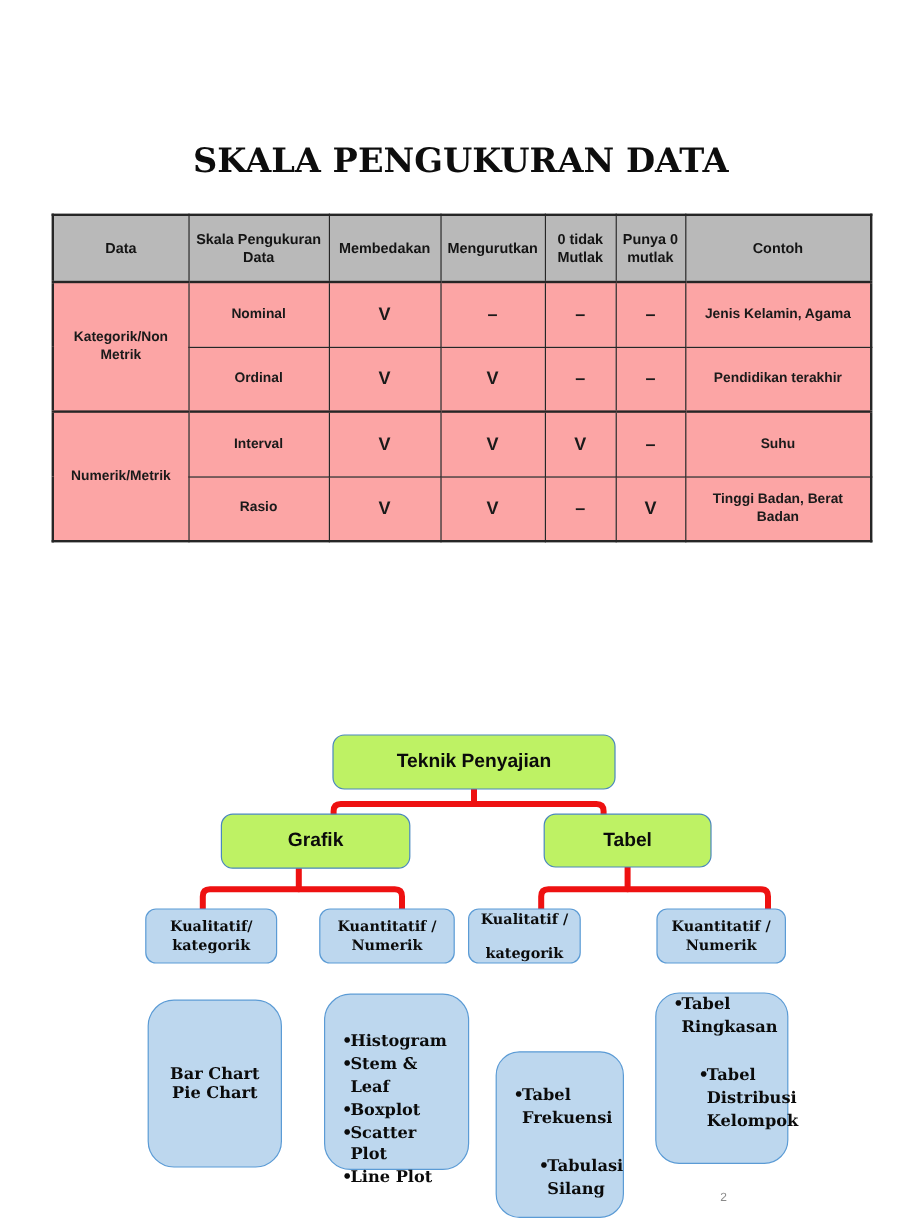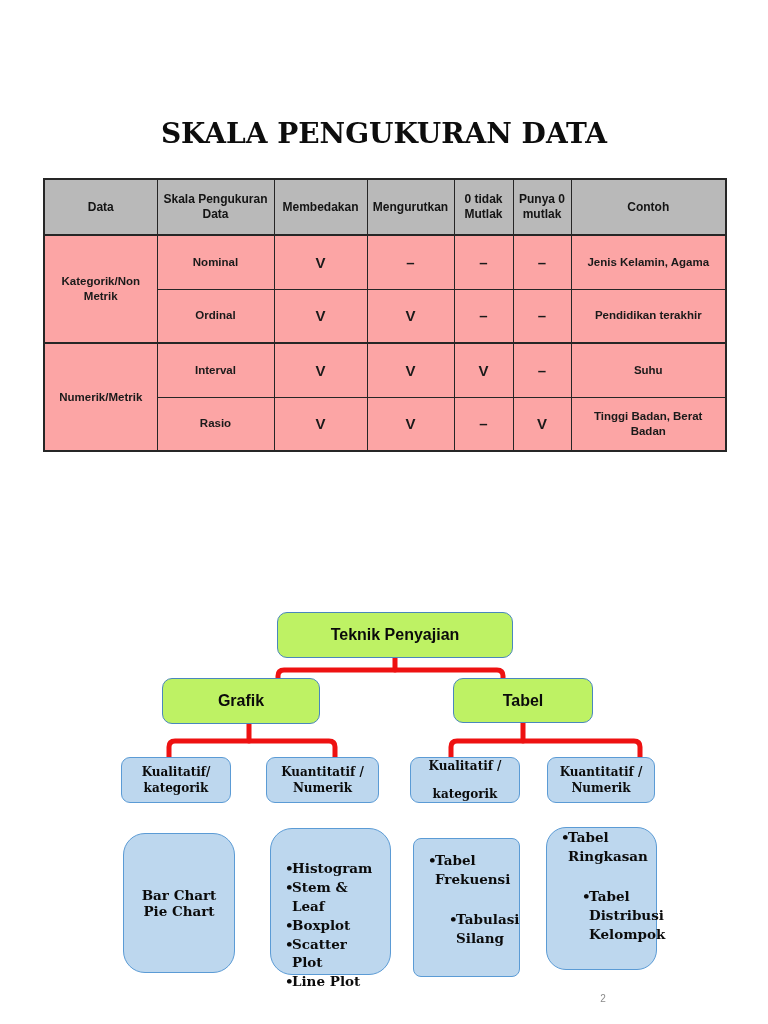--- a/index.html
+++ b/index.html
@@ -36,29 +36,29 @@
       font-size:12px;line-height:1.35;color:#0b0b0b;}
   .l4{border-radius:22px;font-family:"DejaVu Serif",serif;font-weight:700;
       font-size:13.5px;color:#0b0b0b;text-align:right;}
   .l4.listy{align-items:flex-start;justify-content:flex-start;text-align:left;}
   .l4 ul{list-style:none;margin:0;padding:0;}
   .l4 li{position:relative;padding-left:7px;line-height:1.4;}
   .l4 li::before{content:"\2022";position:absolute;left:0;}
   .l4.spaced li + li{margin-top:21px;margin-left:21px;}
 
   #n-root {left:277px;top:612px;width:236px;height:46px;}
-  #n-grafik{left:162px;top:678px;width:158px;height:46px;}
+  #n-grafik{left:184px;top:678px;width:158px;height:46px;}
   #n-tabel {left:453px;top:678px;width:140px;height:45px;}
   #l3a{left:121px;top:757px;width:110px;height:46px;}
   #l3b{left:266px;top:757px;width:113px;height:46px;}
-  #l3c{left:410px;top:757px;width:110px;height:46px;gap:11px;}
+  #l3c{left:390px;top:757px;width:94px;height:46px;gap:11px;}
   #l3d{left:547px;top:757px;width:108px;height:46px;}
   #l4a{left:123px;top:833px;width:112px;height:140px;}
   #l4b{left:254px;top:828px;width:121px;height:147px;padding:30px 8px 0 14px;margin-left:16px;}
-  #l4c{left:413px;top:838px;width:107px;height:139px;border-radius:8px;padding:12px 6px 0 14px;}
+  #l4c{left:413px;top:876px;width:107px;height:139px;border-radius:20px;padding:27px 6px 0 14px;}
   #l4d{left:546px;top:827px;width:111px;height:143px;border-radius:20px;padding:0 6px 0 14px;}
 
   .connectors{position:absolute;left:0;top:0;width:768px;height:1024px;pointer-events:none;}
 
   .page-number{position:absolute;left:588px;top:993px;width:30px;text-align:center;
                font-size:10px;color:#8a8a8a;}
 </style>
 </head>
 <body>
 

